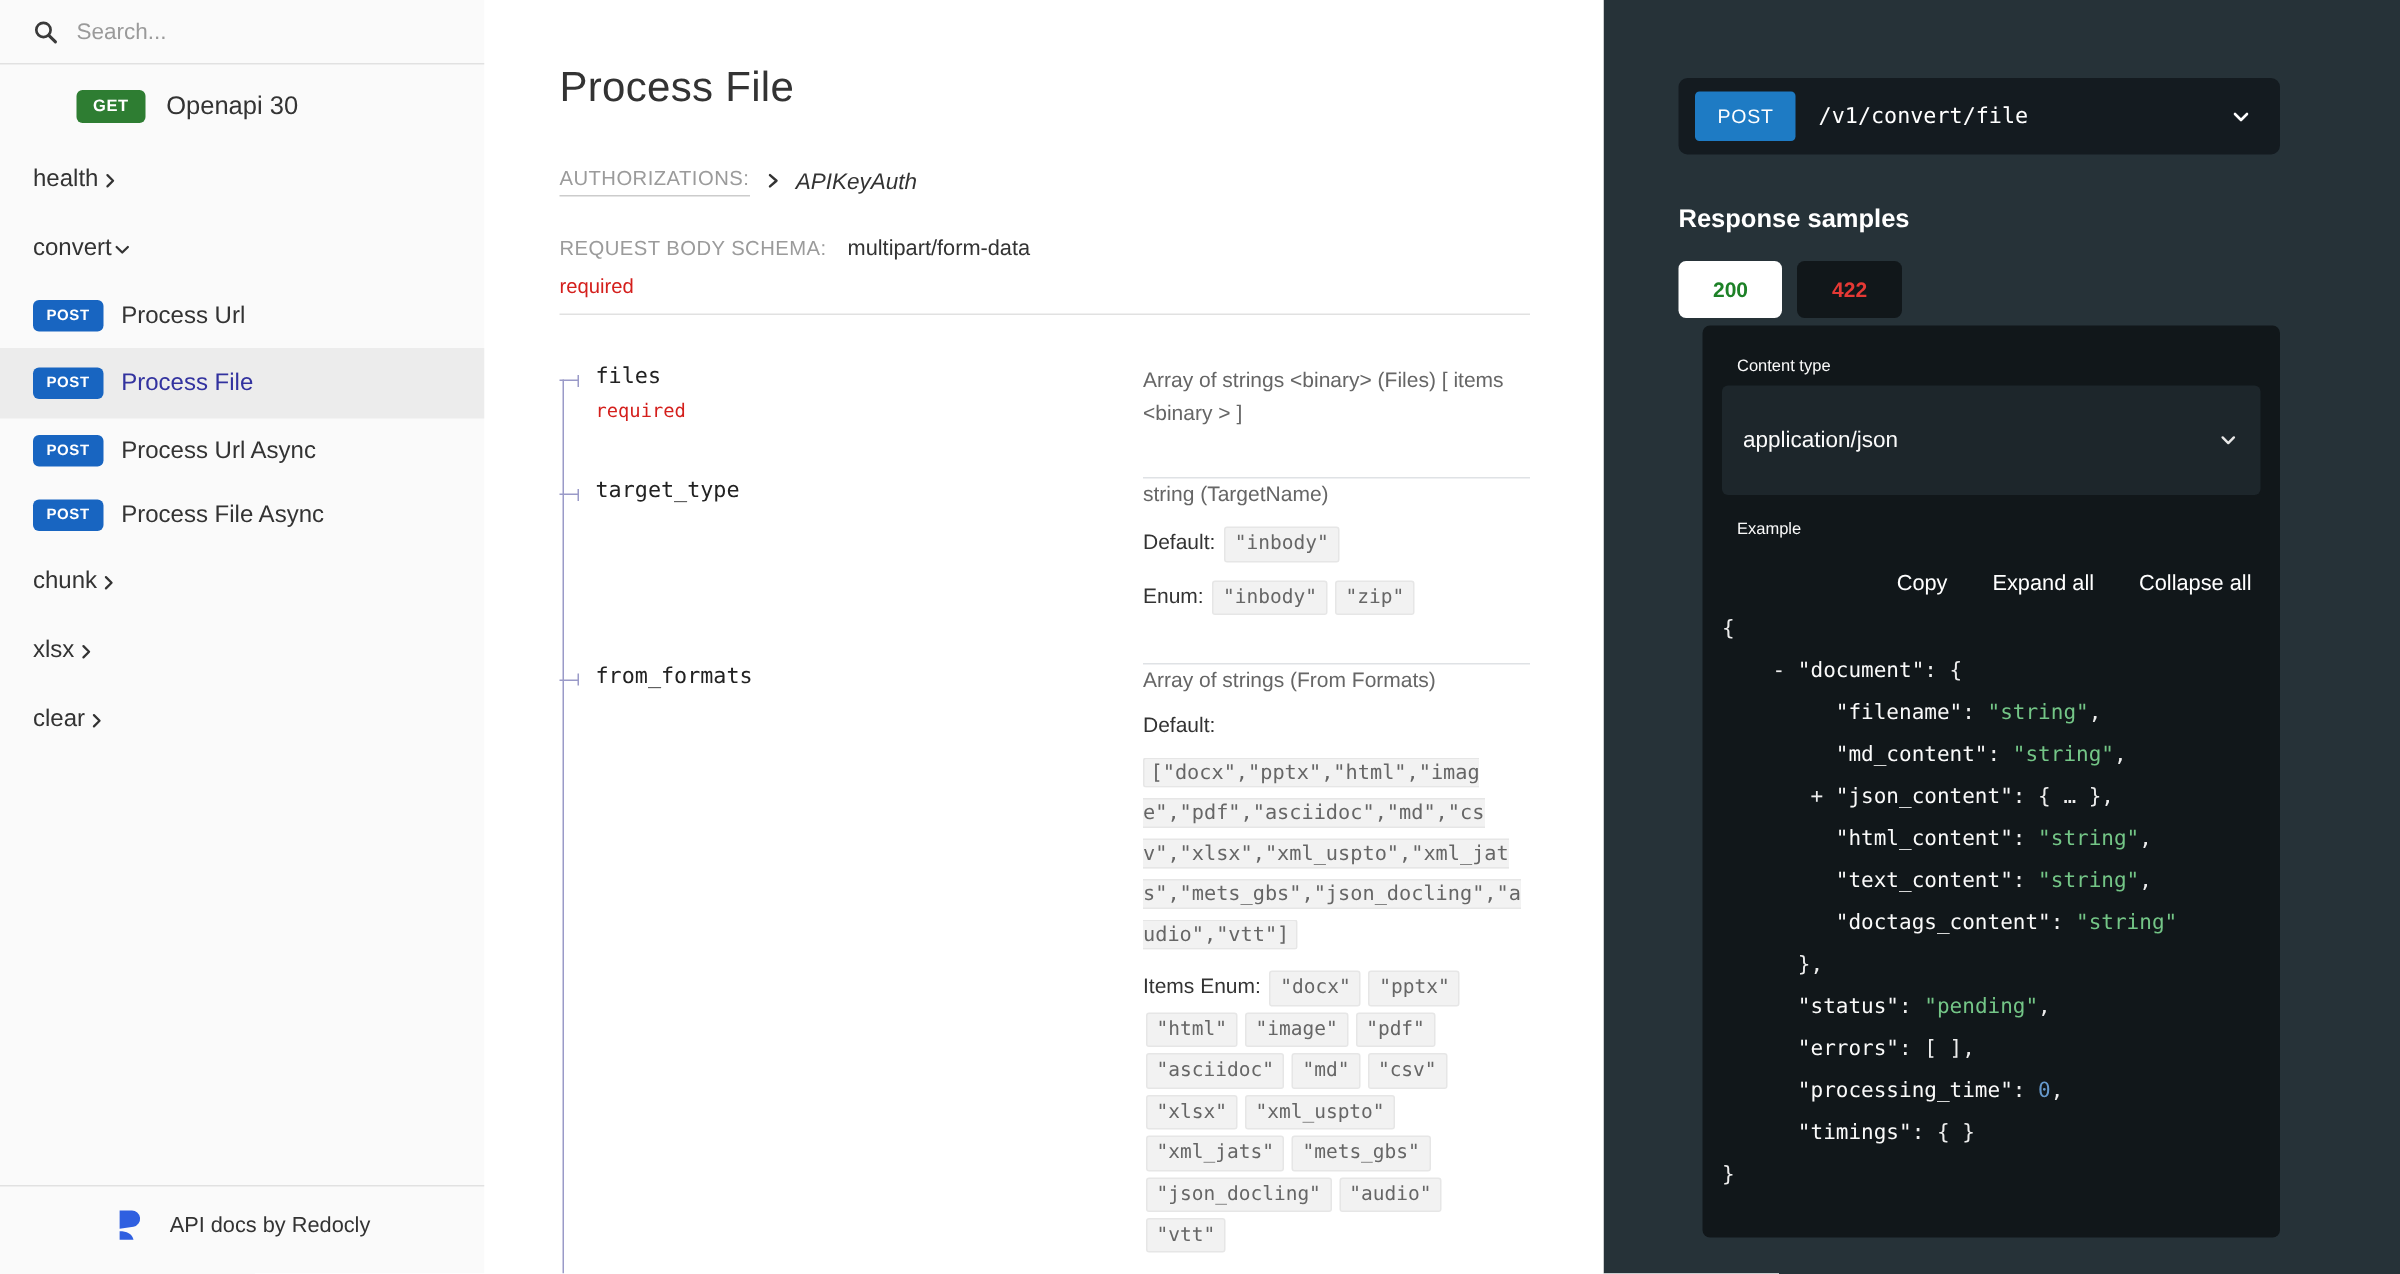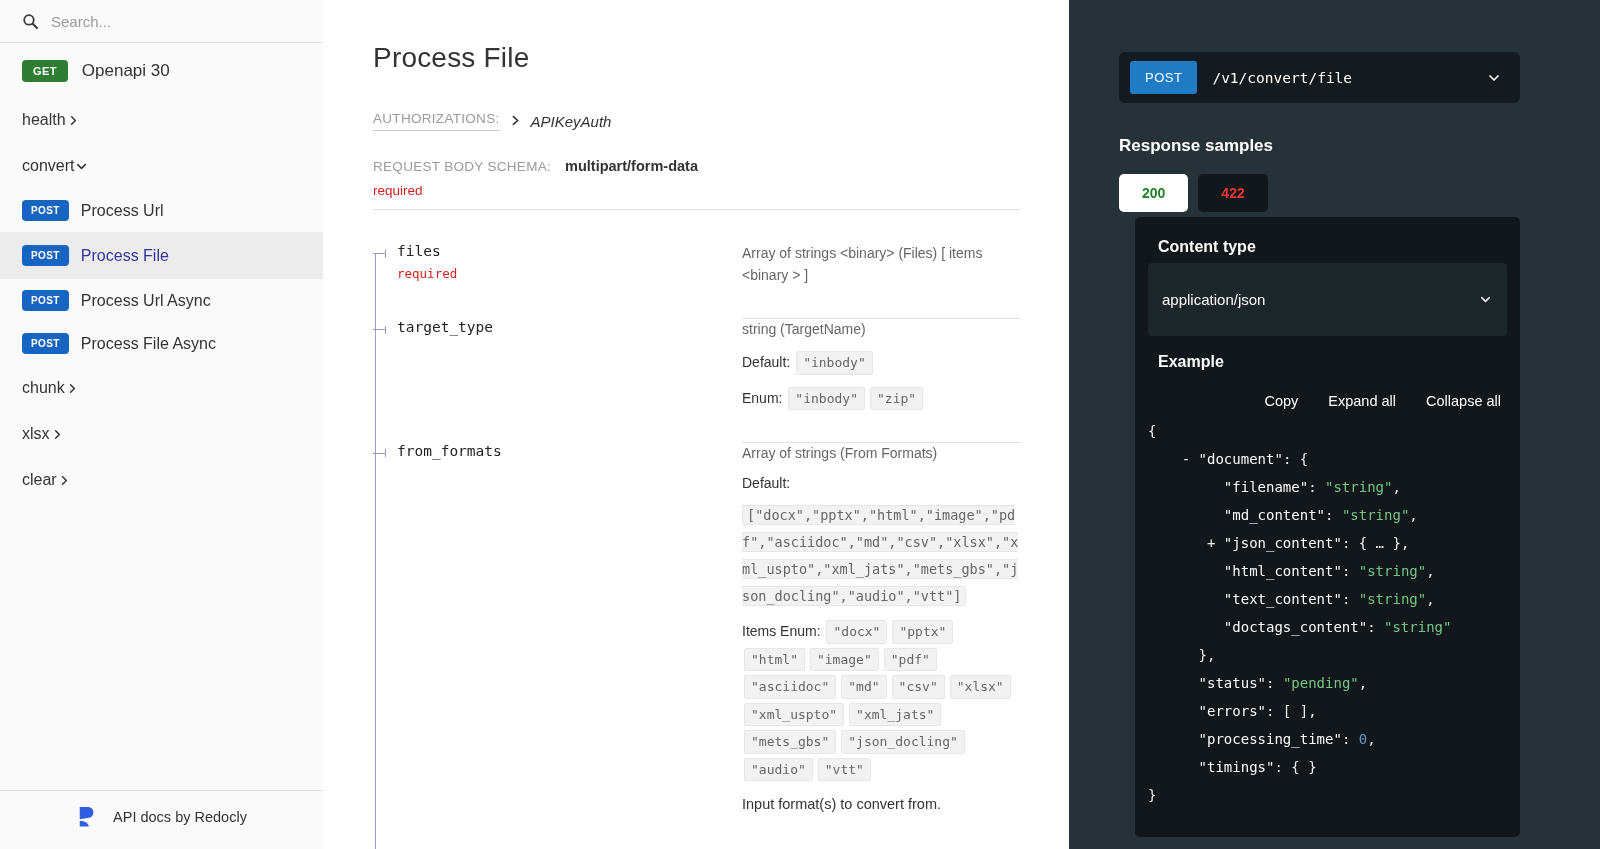--- a/index.html
+++ b/index.html
@@ -20,21 +20,21 @@
     padding:12px 20px 11px 22px; border-bottom:1px solid #e1e1e1;
   }
   .search-row svg { flex:0 0 auto; }
   .search-input {
     border:none; outline:none; background:transparent;
     font-family:"Liberation Sans",sans-serif; font-size:15px; color:#333; width:100%;
   }
   .search-input::placeholder { color:#9a9a9a; }
   .api-item {
     display:flex; align-items:center; gap:14px;
-    padding:17px 20px 15px 22px; cursor:pointer;
+    padding:17px 20px 15px 22px; cursor:pointer;margin-left:29px;
   }
   .badge {
     display:inline-block; color:#fff; font-weight:bold;
     border-radius:4px; text-transform:uppercase; text-align:center;
   }
   .badge.get {
     background:var(--get-green,#2e7d32); font-size:11px;
     padding:5px 11px; letter-spacing:0.4px;
   }
   .badge.post {
@@ -69,29 +69,29 @@
   .page-title { margin:0; font-size:28px; font-weight:400; color:#333; letter-spacing:0.2px; }
   .auth-row { margin-top:37px; display:flex; align-items:center; gap:9px; }
   .auth-label {
     font-size:13.5px; color:#9b9b9b; letter-spacing:0.3px;
     border-bottom:1px solid #ccc; padding-bottom:4px;
   }
   .auth-chevron { color:#333; margin-top:-2px; }
   .auth-value { font-size:15px; font-style:italic; color:#333; }
   .rbs-row { margin-top:27px; display:flex; align-items:baseline; gap:14px; }
   .rbs-label { font-size:13.5px; color:#9b9b9b; letter-spacing:0.3px; }
-  .rbs-value { font-size:14.5px; font-weight:bold; color:#333; }
+  .rbs-value { font-size:14.5px; font-weight:normal; color:#333; }
   .required-note { margin-top:9px; font-size:13.5px; color:var(--required-red,#d41f1c); }
   .main hr { border:none; border-top:1px solid #e1e1e1; margin:11px 0 0 0; }
   .fields { margin-top:33px; position:relative; }
   .fields::before {
     content:""; position:absolute; left:2px; top:10px; height:620px; width:1px;
     background:var(--tree-line,#9a9ac8);
   }
-  .field-row { display:flex; }
+  .field-row { display:flex;gap:20px; }
   .field-row + .field-row { margin-top:0; }
   .field-left { width:369px; min-width:369px; display:flex; gap:11px; padding-right:24px; }
   .connector { position:relative; width:13px; min-width:13px; height:1px; background:var(--tree-line,#9a9ac8); margin-top:10px; }
   .connector::after {
     content:""; position:absolute; right:0; top:-3.5px; width:1.5px; height:8px;
     background:var(--tree-line,#9a9ac8);
   }
   .field-name { font-family:"DejaVu Sans Mono",monospace; font-size:14.5px; color:#222; }
   .field-required { font-family:"DejaVu Sans Mono",monospace; font-size:12.5px; color:var(--required-red,#d41f1c); margin-top:7px; }
   .field-right { flex:1; font-size:14px; color:#666; line-height:1.55; }
@@ -136,21 +136,21 @@
   .tab {
     border:none; cursor:pointer; border-radius:5px; font-weight:bold; font-size:14px;
     padding:11px 23px; font-family:Liberation Sans, sans-serif;
   }
   .tab.t200 { background:#fff; color:var(--code-green-status,#1d8127); }
   .tab.t422 { background:#11171a; color:var(--error-red,#e53935); }
   .sample-container {
     margin:5px 0 0 16px; background:var(--sample-bg,#11171a); border-radius:5px;
     padding:17px 13px 28px 13px; min-height:600px;
   }
-  .dd-label { font-size:16px; font-weight:bold; color:#fafafa; margin:4px 0 7px 10px; }
+  .dd-label { font-size:11px; font-weight:normal; color:#fafafa; margin:4px 0 7px 10px; }
   .dd-label.second { margin-top:17px; }
   .dropdown {
     background:#1d262b; border-radius:4px; display:flex; align-items:center;
     padding:28px 14px; cursor:pointer;
   }
   .dropdown span { font-size:15px; color:#fafafa; }
   .dropdown .chev { margin-left:auto; color:#e8e8e8; }
   .actions { display:flex; justify-content:flex-end; gap:30px; margin:22px 6px 4px 0; }
   .action { font-size:14.5px; color:#fff; cursor:pointer; }
   .code { margin-top:8px; font-family:"DejaVu Sans Mono",monospace; font-size:14px; }

